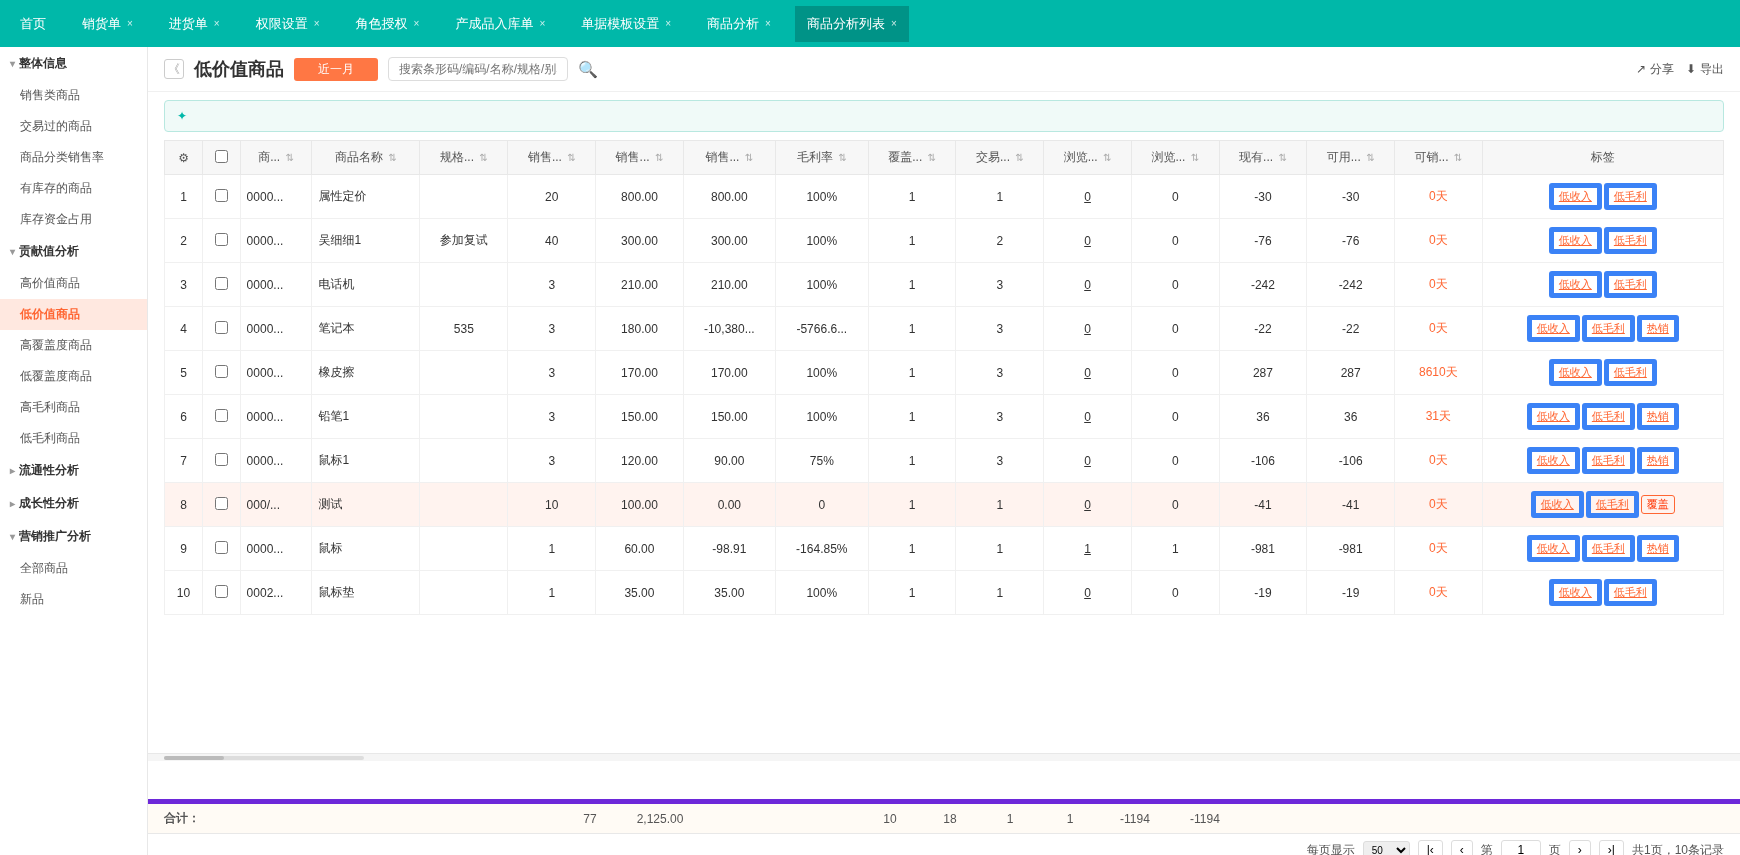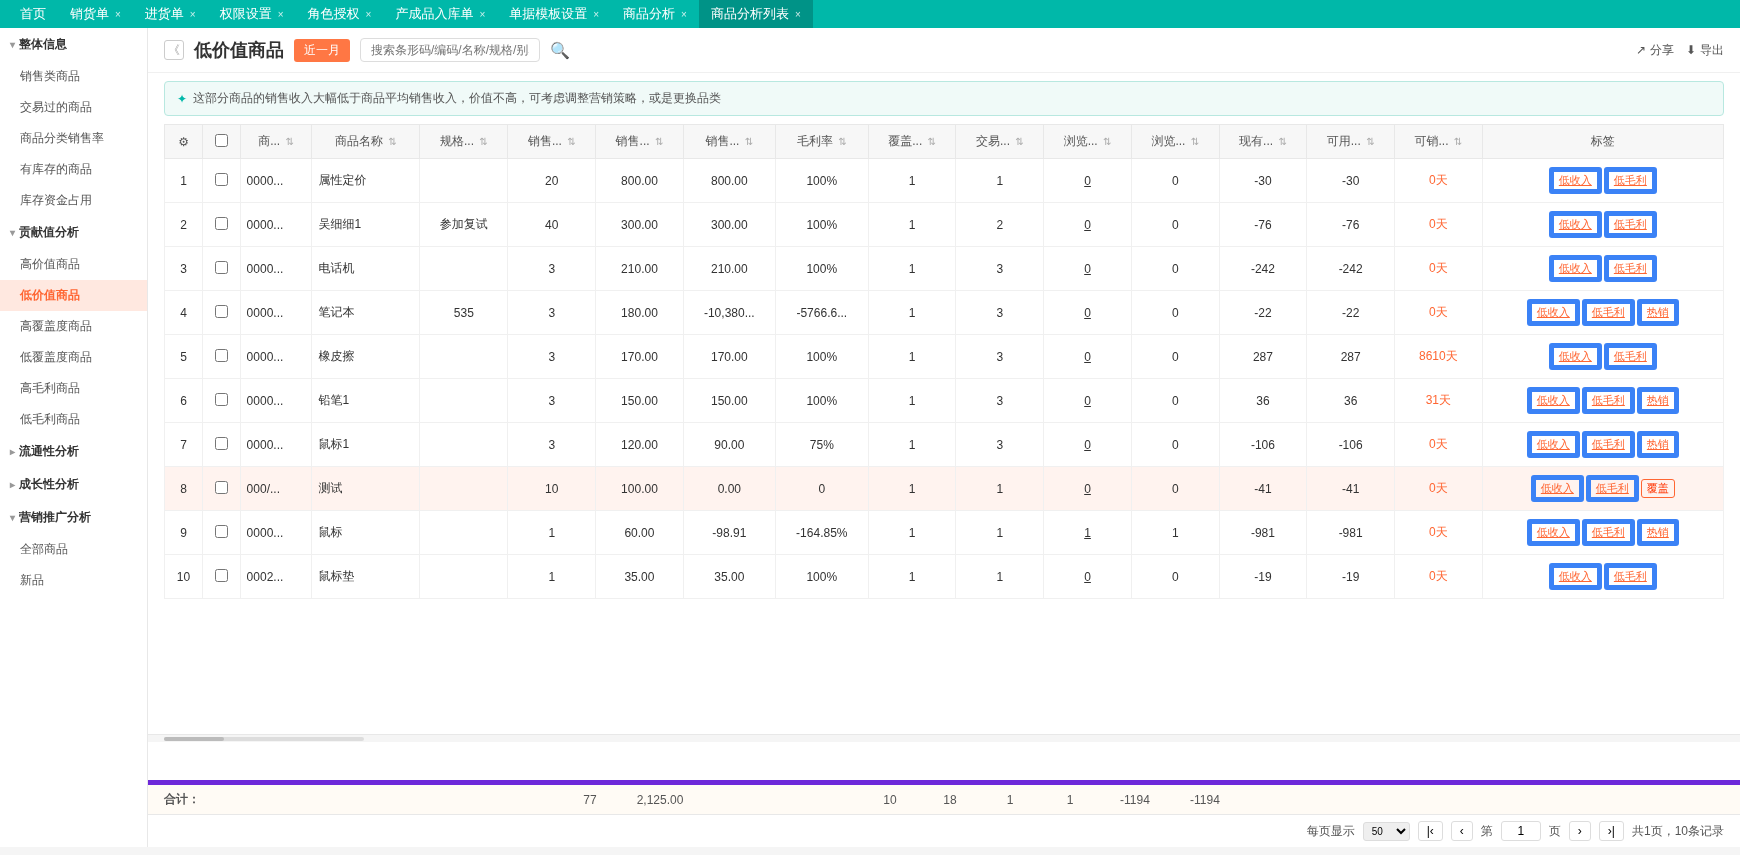--- a/index.html
+++ b/index.html
@@ -1,25 +1,25 @@
 <!DOCTYPE html>
 <html><head>
   <meta charset="utf-8">
   <style>
     * { box-sizing: border-box; margin: 0; padding: 0; }
     body { font-family: 'Microsoft YaHei', Arial, sans-serif; font-size: 12px; background: #f5f5f5; color: #333; height: 855px; overflow: hidden; }
 
     
     .top-nav {
       background: #00b8a9;
-      height: 28px;
+      height: 47px;
       display: flex;
       align-items: center;
       padding: 0 8px;
-      gap: 0;
+      gap: 12px;
     }
     .nav-item {
       color: #fff;
       padding: 0 12px;
       height: 36px;
       display: flex;
       align-items: center;
       cursor: pointer;
       font-size: 13px;
       white-space: nowrap;
@@ -92,21 +92,21 @@
     .page-title {
       font-size: 18px;
       font-weight: bold;
       color: #333;
     }
     .filter-btn {
       background: #ff7744;
       color: #fff;
       border: none;
       border-radius: 3px;
-      padding: 3px 10px;
+      padding: 3px 24px;
       font-size: 12px;
       cursor: pointer;
     }
     .search-box {
       border: 1px solid #ddd;
       border-radius: 4px;
       padding: 4px 10px;
       font-size: 12px;
       width: 180px;
       outline: none;
@@ -351,21 +351,20 @@
         </div>
         <div class="action-btn">
           <span>⬇</span>
           <span>导出</span>
         </div>
       </div>
     </div>
 
     <div class="info-banner">
       <span class="info-icon">✦</span>
-      <span>这部分商品的销售收入大幅低于商品平均销售收入，价值不高，可考虑调整营销策略，或是更换品类</span>
     </div>
 
     <div class="table-container">
       <table>
         <thead>
           <tr>
             <th>⚙</th>
             <th><input type="checkbox" style=""></th>
             <th>商... <span class="sort-icon">⇅</span></th>
             <th>商品名称 <span class="sort-icon">⇅</span></th>

